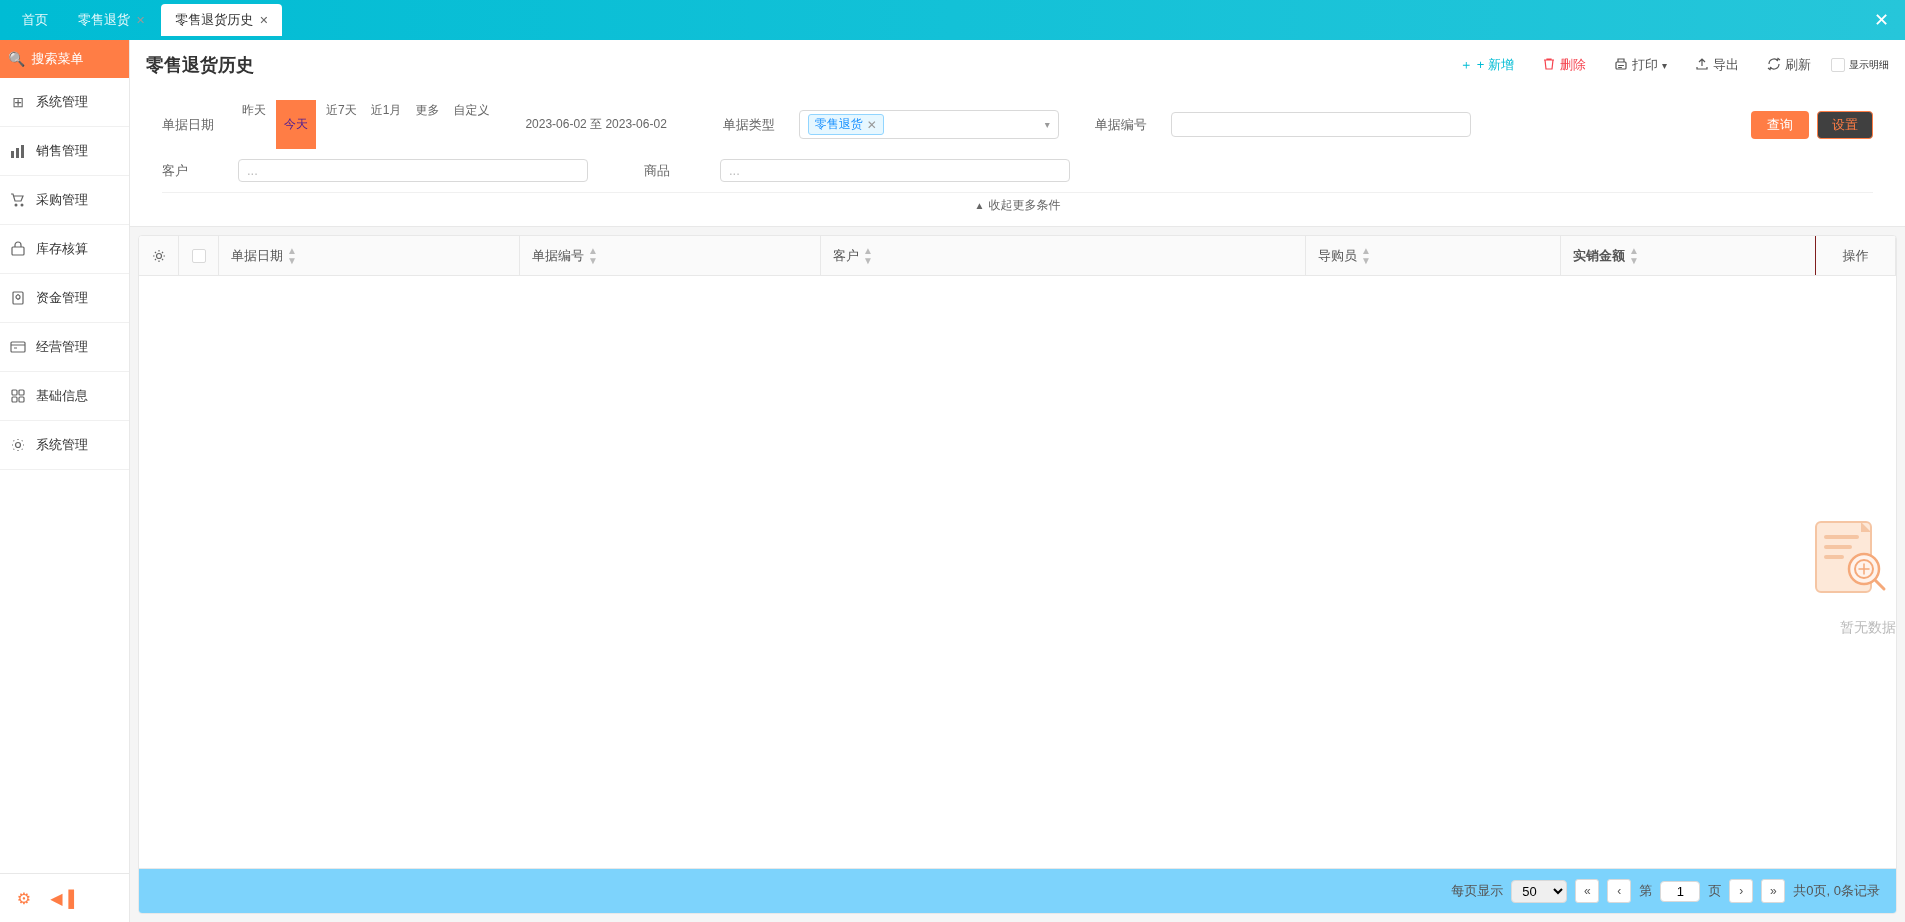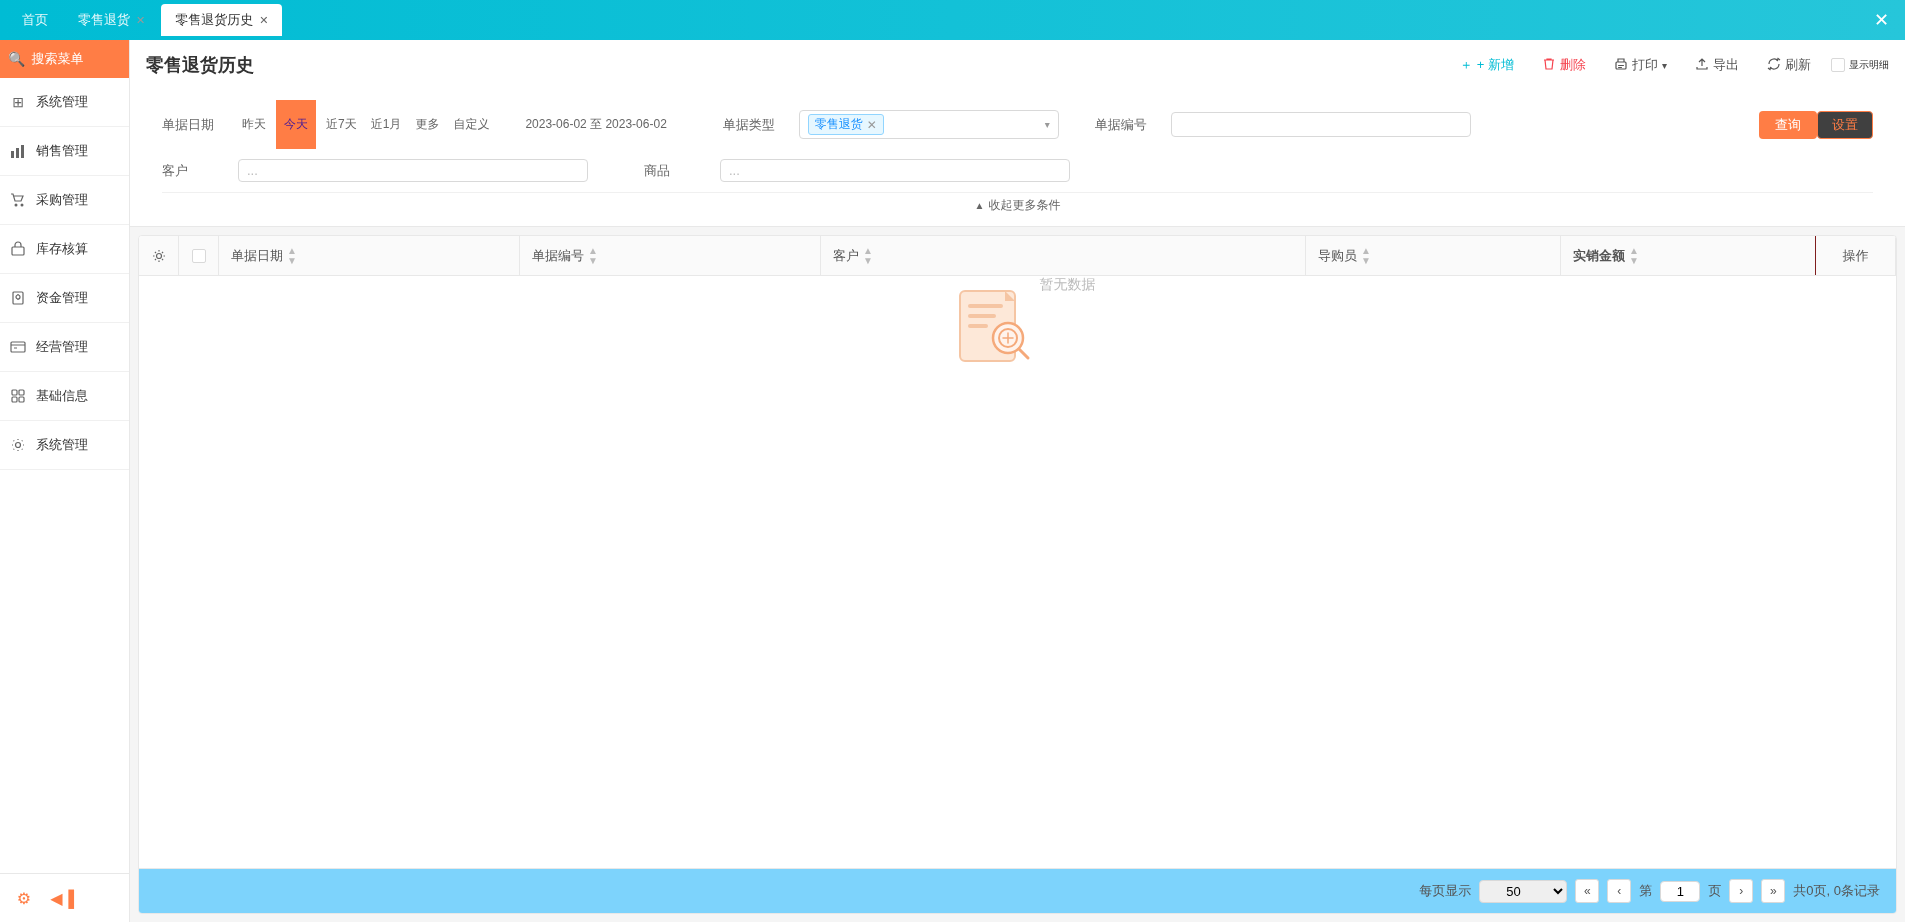--- a/index.html
+++ b/index.html
@@ -168,21 +168,20 @@
       margin-bottom: 10px;
     }
     .filter-label {
       font-size: 13px;
       color: #666;
       white-space: nowrap;
       min-width: 60px;
     }
     .filter-date-options {
       display: flex;
-      align-items: center;
       gap: 6px;
     }
     .date-opt {
       font-size: 12px;
       color: #666;
       cursor: pointer;
       padding: 2px 4px;
     }
     .date-opt.active {
       background: #ff7d45;
@@ -281,22 +280,22 @@
     .th-customer { flex: 2; min-width: 150px; }
     .th-guide { flex: 1; min-width: 100px; }
     .th-amount { flex: 1; min-width: 100px; justify-content: flex-end; }
     .th-action { width: 80px; justify-content: center; }
     .sort-icon { font-size: 10px; color: #bbb; display: flex; flex-direction: column; line-height: 1; }
 
     
     .empty-state {
       flex: 1;
       display: flex;
-      flex-direction: row;
-      align-items: flex-start;
+      flex-direction: column;
+      align-items: flex-end;
       justify-content: center;
       color: #bbb;
       font-size: 14px;
     }
     .empty-icon {
       width: 100px;
       height: 100px;
       margin-bottom: 12px;
     }
 
@@ -309,21 +308,21 @@
       border-top: 1px solid #e8e8e8;
       background: #7dd3fc;
       gap: 8px;
       font-size: 13px;
       color: #555;
       flex-shrink: 0;
     }
     .page-size-select {
       border: 1px solid #d9d9d9;
       border-radius: 4px;
-      padding: 2px 22px;
+      padding: 2px 6px;
       font-size: 13px;
     }
     .page-nav-btn {
       width: 24px; height: 24px;
       display: flex; align-items: center; justify-content: center;
       border: 1px solid #d9d9d9;
       border-radius: 3px;
       cursor: pointer;
       font-size: 12px;
       color: #555;
@@ -527,21 +526,21 @@
               <span>零售退货</span>
               <span class="filter-tag-close">✕</span>
             </div>
             <span style="flex:1;"></span>
             <span style="font-size:10px;color:#999;">▾</span>
           </div>
 
           <span class="filter-label" style="margin-left:20px;">单据编号</span>
           <input class="filter-input" type="text" style="min-width: 300px;">
 
-          <div style="display:flex;gap:0;margin-left:auto;">
+          <div style="display:flex;gap:8px;margin-left:auto;">
             <button class="btn-query">查询</button>
             <button class="btn-settings">设置</button>
           </div>
         </div>
 
         <div class="filter-row">
           <span class="filter-label">客户</span>
           <div class="filter-select" style="min-width:350px;">
             <span class="filter-placeholder">...</span>
           </div>

